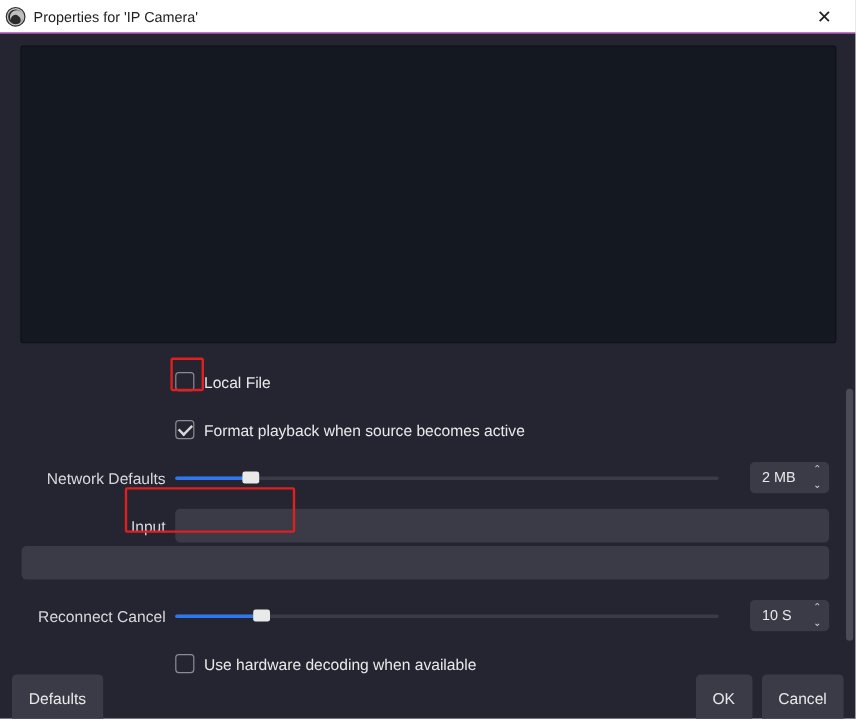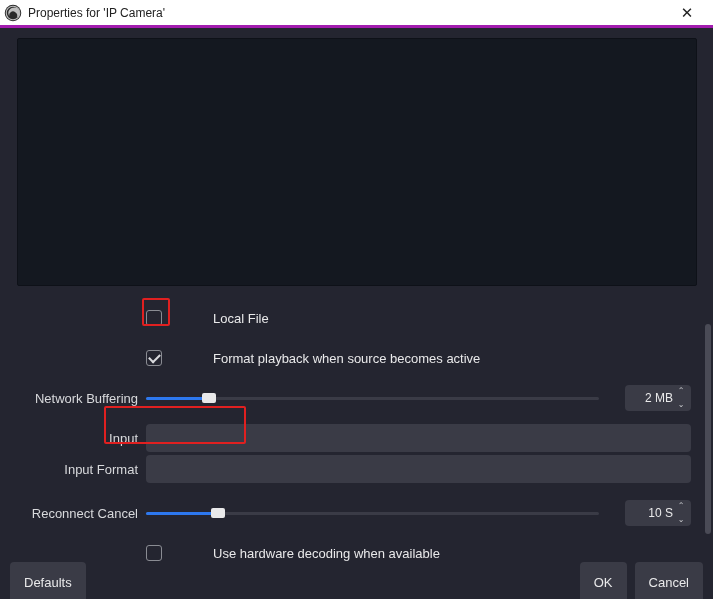--- a/index.html
+++ b/index.html
@@ -1,34 +1,34 @@
 <!DOCTYPE html>
 <html><head>
 <meta charset="utf-8">
 <style>
   * { box-sizing: border-box; margin: 0; padding: 0; }
   html, body { width: 713px; height: 599px; overflow: hidden; font-family: "Segoe UI", Arial, sans-serif; font-size: 13px; background: #fff; color: #e9e9ea; }
-  .titlebar { height: 28px; background: #fff; color: #222; display: flex; align-items: center; padding: 0 6px 0 4px; border-bottom: 3px solid #a21caf; }
+  .titlebar { height: 28px; background: #fff; color: #222; display: flex; align-items: center; padding: 0 6px 0 4px; border-bottom: 1px solid #a21caf; }
   .titlebar .obs-ico { width: 18px; height: 18px; margin-right: 6px; display: inline-flex; align-items: center; justify-content: center; }
   .titlebar .title { flex: 1; font-size: 12px; }
   .titlebar .close { width: 40px; text-align: center; font-size: 15px; cursor: default; }
   .app { width: 713px; height: 571px; background: #242530; padding: 10px 8px 10px 8px; position: relative; }
   .preview { margin: 0 auto; width: 680px; height: 248px; background: #141820; border: 1px solid #0e1118; border-radius: 2px; }
   .form { margin-top: 18px; padding: 0 14px 0 10px; position: relative; }
   .row { display: flex; align-items: center; min-height: 28px; margin-bottom: 12px; }
   .row .label { width: 128px; text-align: right; padding-right: 8px; color: #d8d9dc; font-size: 13px; white-space: nowrap; }
-  .row .control { flex: 1; display: flex; align-items: center; gap: 43px; }
+  .row .control { flex: 1; display: flex; align-items: center; }
   .checkbox { width: 16px; height: 16px; border: 1px solid #8a8c93; border-radius: 3px; margin-right: 8px; display: inline-flex; align-items: center; justify-content: center; background: transparent; flex: 0 0 16px; }
   .checkbox.checked::after { content: ""; width: 9px; height: 5px; border-left: 2px solid #d8d9dc; border-bottom: 2px solid #d8d9dc; transform: rotate(-45deg) translate(1px,-1px); }
   .slider-wrap { display: flex; align-items: center; width: 100%; }
   .slider { position: relative; flex: 1; height: 16px; }
   .slider .track { position: absolute; left: 0; right: 0; top: 7px; height: 3px; background: #3a3b46; border-radius: 2px; }
   .slider .fill { position: absolute; left: 0; top: 7px; height: 3px; background: #2d78ef; border-radius: 2px; }
   .slider .thumb { position: absolute; top: 3px; width: 14px; height: 10px; background: #e9e9ea; border-radius: 2px; transform: translateX(-50%); }
-  .spin { margin-left: 26px; width: 66px; height: 26px; background: #3a3b46; border-radius: 4px; display: flex; align-items: center; padding: 0 18px 0 10px; position: relative; color: #e9e9ea; font-size: 12px; justify-content: flex-end; }
+  .spin { margin-left: 26px; width: 66px; height: 26px; background: #3a3b46; border-radius: 4px; display: flex; align-items: center; padding: 0 18px 0 10px; position: relative; color: #e9e9ea; font-size: 12px; }
   .spin .arrows { position: absolute; right: 4px; top: 2px; bottom: 2px; width: 12px; display: flex; flex-direction: column; justify-content: space-between; }
   .spin .arrow { font-size: 8px; line-height: 8px; color: #cfd0d4; text-align: center; }
   .textfield { flex: 1; height: 28px; background: #3a3b46; border: none; border-radius: 4px; color: #e9e9ea; padding: 0 8px; font-size: 13px; outline: none; }
   .highlight-red { border: 2px solid #e02020; border-radius: 2px; }
   .hl-localfile { position: absolute; left: 134px; top: -6px; width: 28px; height: 28px; pointer-events: none; }
   .hl-input { position: absolute; left: 96px; top: 102px; width: 142px; height: 38px; pointer-events: none; }
   .scrollbar { position: absolute; right: 2px; top: 296px; width: 6px; height: 210px; background: #4a4b56; border-radius: 3px; }
   .footer { position: absolute; left: 0; right: 0; bottom: 0; height: 44px; display: flex; align-items: center; padding: 0 10px; }
   .btn { height: 42px; padding: 0 14px; background: #3a3b46; color: #e9e9ea; border: none; border-radius: 4px; font-size: 13px; cursor: default; margin-top: 11px; }
   .footer .spacer { flex: 1; }
@@ -68,21 +68,21 @@
 
     <div class="row">
       <div class="label"></div>
       <div class="control">
         <span class="checkbox checked"></span>
         <span>Format playback when source becomes active</span>
       </div>
     </div>
 
     <div class="row">
-      <div class="label">Network Buffering</div>
+      <div class="label">Network Defaults</div>
       <div class="control">
         <div class="slider-wrap">
           <div class="slider">
             <div class="track"></div>
             <div class="fill" style="width:14%"></div>
             <div class="thumb" style="left:14%"></div>
           </div>
           <div class="spin">
             <span>2 MB</span>
             <span class="arrows">
@@ -95,21 +95,20 @@
     </div>
 
     <div class="row" style="margin-bottom:3px">
       <div class="label">Input</div>
       <div class="control">
         <input class="textfield" type="text" value="" style="">
       </div>
     </div>
 
     <div class="row" style="margin-bottom:16px">
-      <div class="label">Input Format</div>
       <div class="control">
         <input class="textfield" type="text" value="" style="">
       </div>
     </div>
 
     <div class="row">
       <div class="label">Reconnect Cancel</div>
       <div class="control">
         <div class="slider-wrap">
           <div class="slider">

